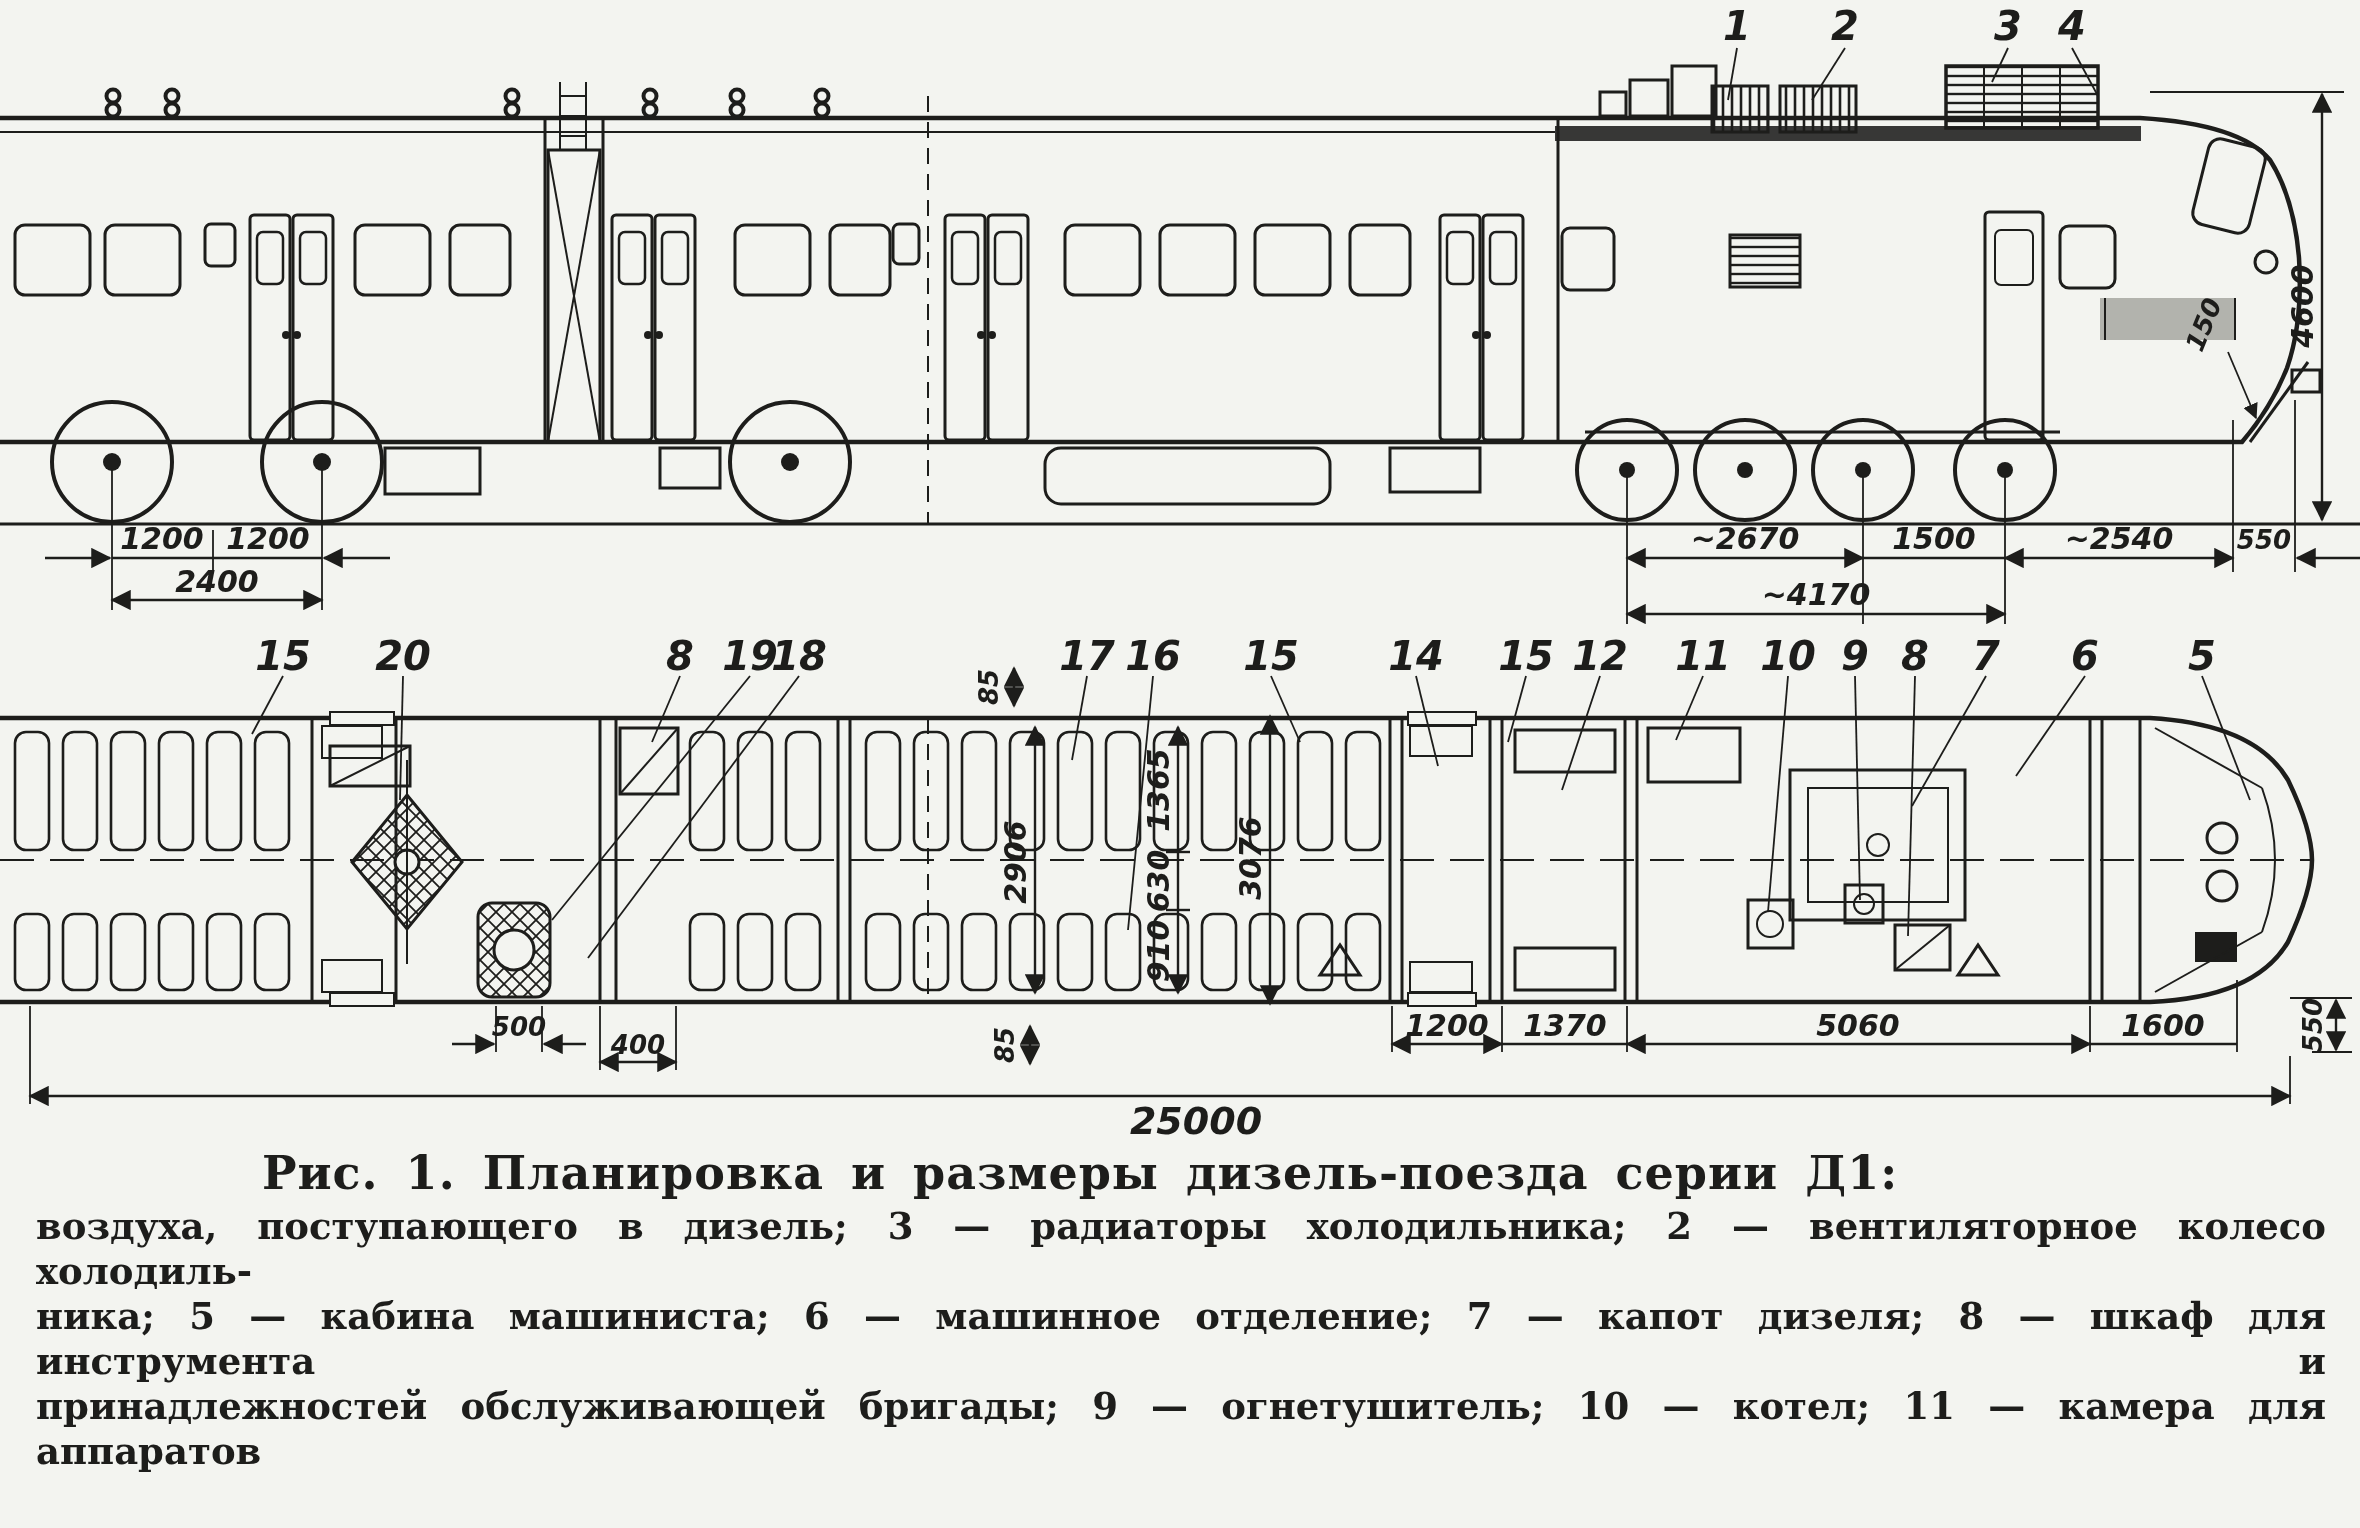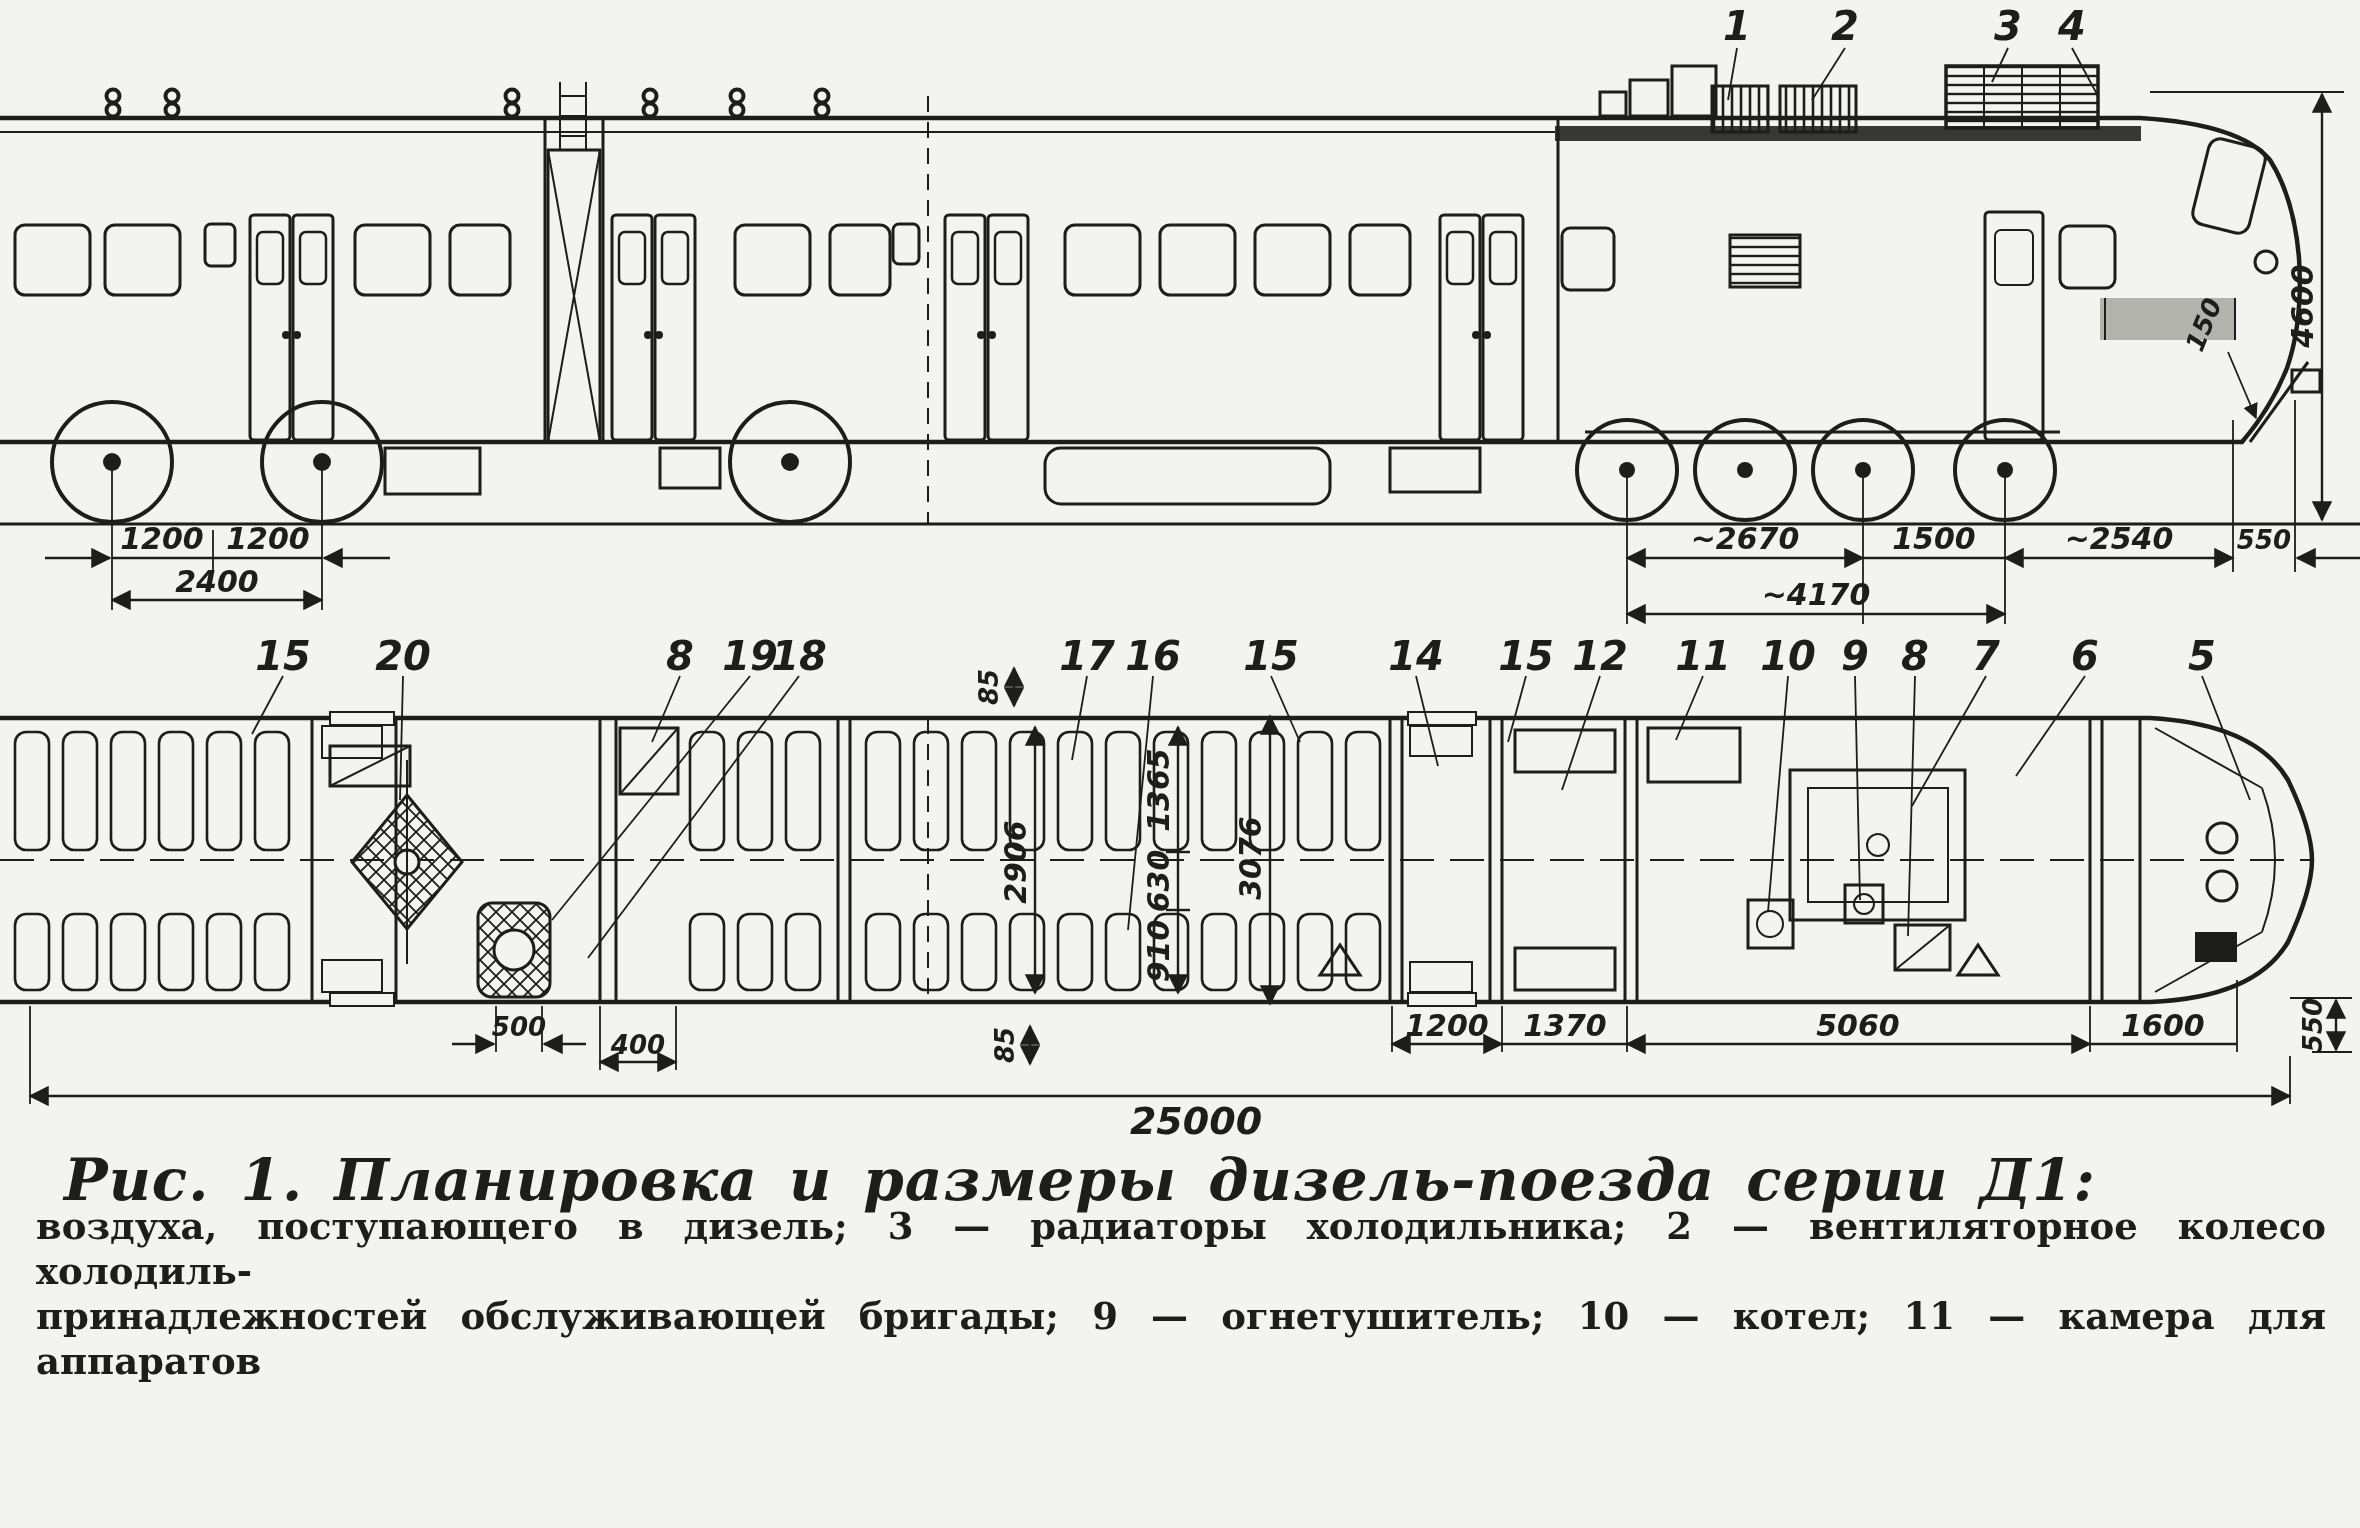--- a/index.html
+++ b/index.html
@@ -10,21 +10,21 @@
   svg .s2{stroke:#1d1d1b;fill:none;stroke-width:2;}
   svg .s4{stroke:#1d1d1b;fill:none;stroke-width:4.5;}
   svg .thin{stroke:#1d1d1b;fill:none;stroke-width:1.8;}
   svg .dim{stroke:#1d1d1b;fill:none;stroke-width:2.4;}
   svg .fillink{fill:#1d1d1b;stroke:none;}
   svg .paper{fill:#f3f4f0;}
   svg text{font-family:"DejaVu Sans",sans-serif;font-style:italic;font-weight:700;
            fill:#1d1d1b;text-anchor:middle;}
   .d30{font-size:30px;} .d26{font-size:26px;} .d38{font-size:38px;} .co{font-size:40px;}
   .caption{position:absolute;top:1146px;left:0;width:2160px;text-align:center;
-           font-size:58px;font-weight:700;letter-spacing:1px;word-spacing:10px;font-style:italic;}
+           font-size:46px;font-weight:700;letter-spacing:1px;word-spacing:10px;}
   .legend{position:absolute;top:1204px;left:36px;width:2290px;font-size:37px;font-weight:700;
           line-height:45px;letter-spacing:0px;}
   .lg{text-align:justify;text-align-last:justify;word-spacing:7px;}
 </style>
 </head>
 <body>
 
 <div class="page">
 
 <svg class="draw" width="2360" height="1150" viewBox="0 0 2360 1150">
@@ -444,17 +444,18 @@
       <line class="dim" x1="30" y1="1096" x2="2290" y2="1096" marker-start="url(#ar)" marker-end="url(#ar)"></line>
       <text class="d38" x="1196" y="1134">25000</text>
     </g>
   </g>
 </svg>
 
 <div class="caption">Рис. 1. Планировка и размеры дизель-поезда серии Д1:</div>
 
 <div class="legend">
   <div class="lg">воздуха, поступающего в дизель; 3 — радиаторы холодильника; 2 — вентиляторное колесо холодиль-</div>
+  <div class="lg">ника; 5 — кабина машиниста; 6 — машинное отделение; 7 — капот дизеля; 8 — шкаф для инструмента и</div>
   <div class="lg">принадлежностей обслуживающей бригады; 9 — огнетушитель; 10 — котел; 11 — камера для аппаратов</div>
 
 </div>
 
 </div>
 
 </body></html>

